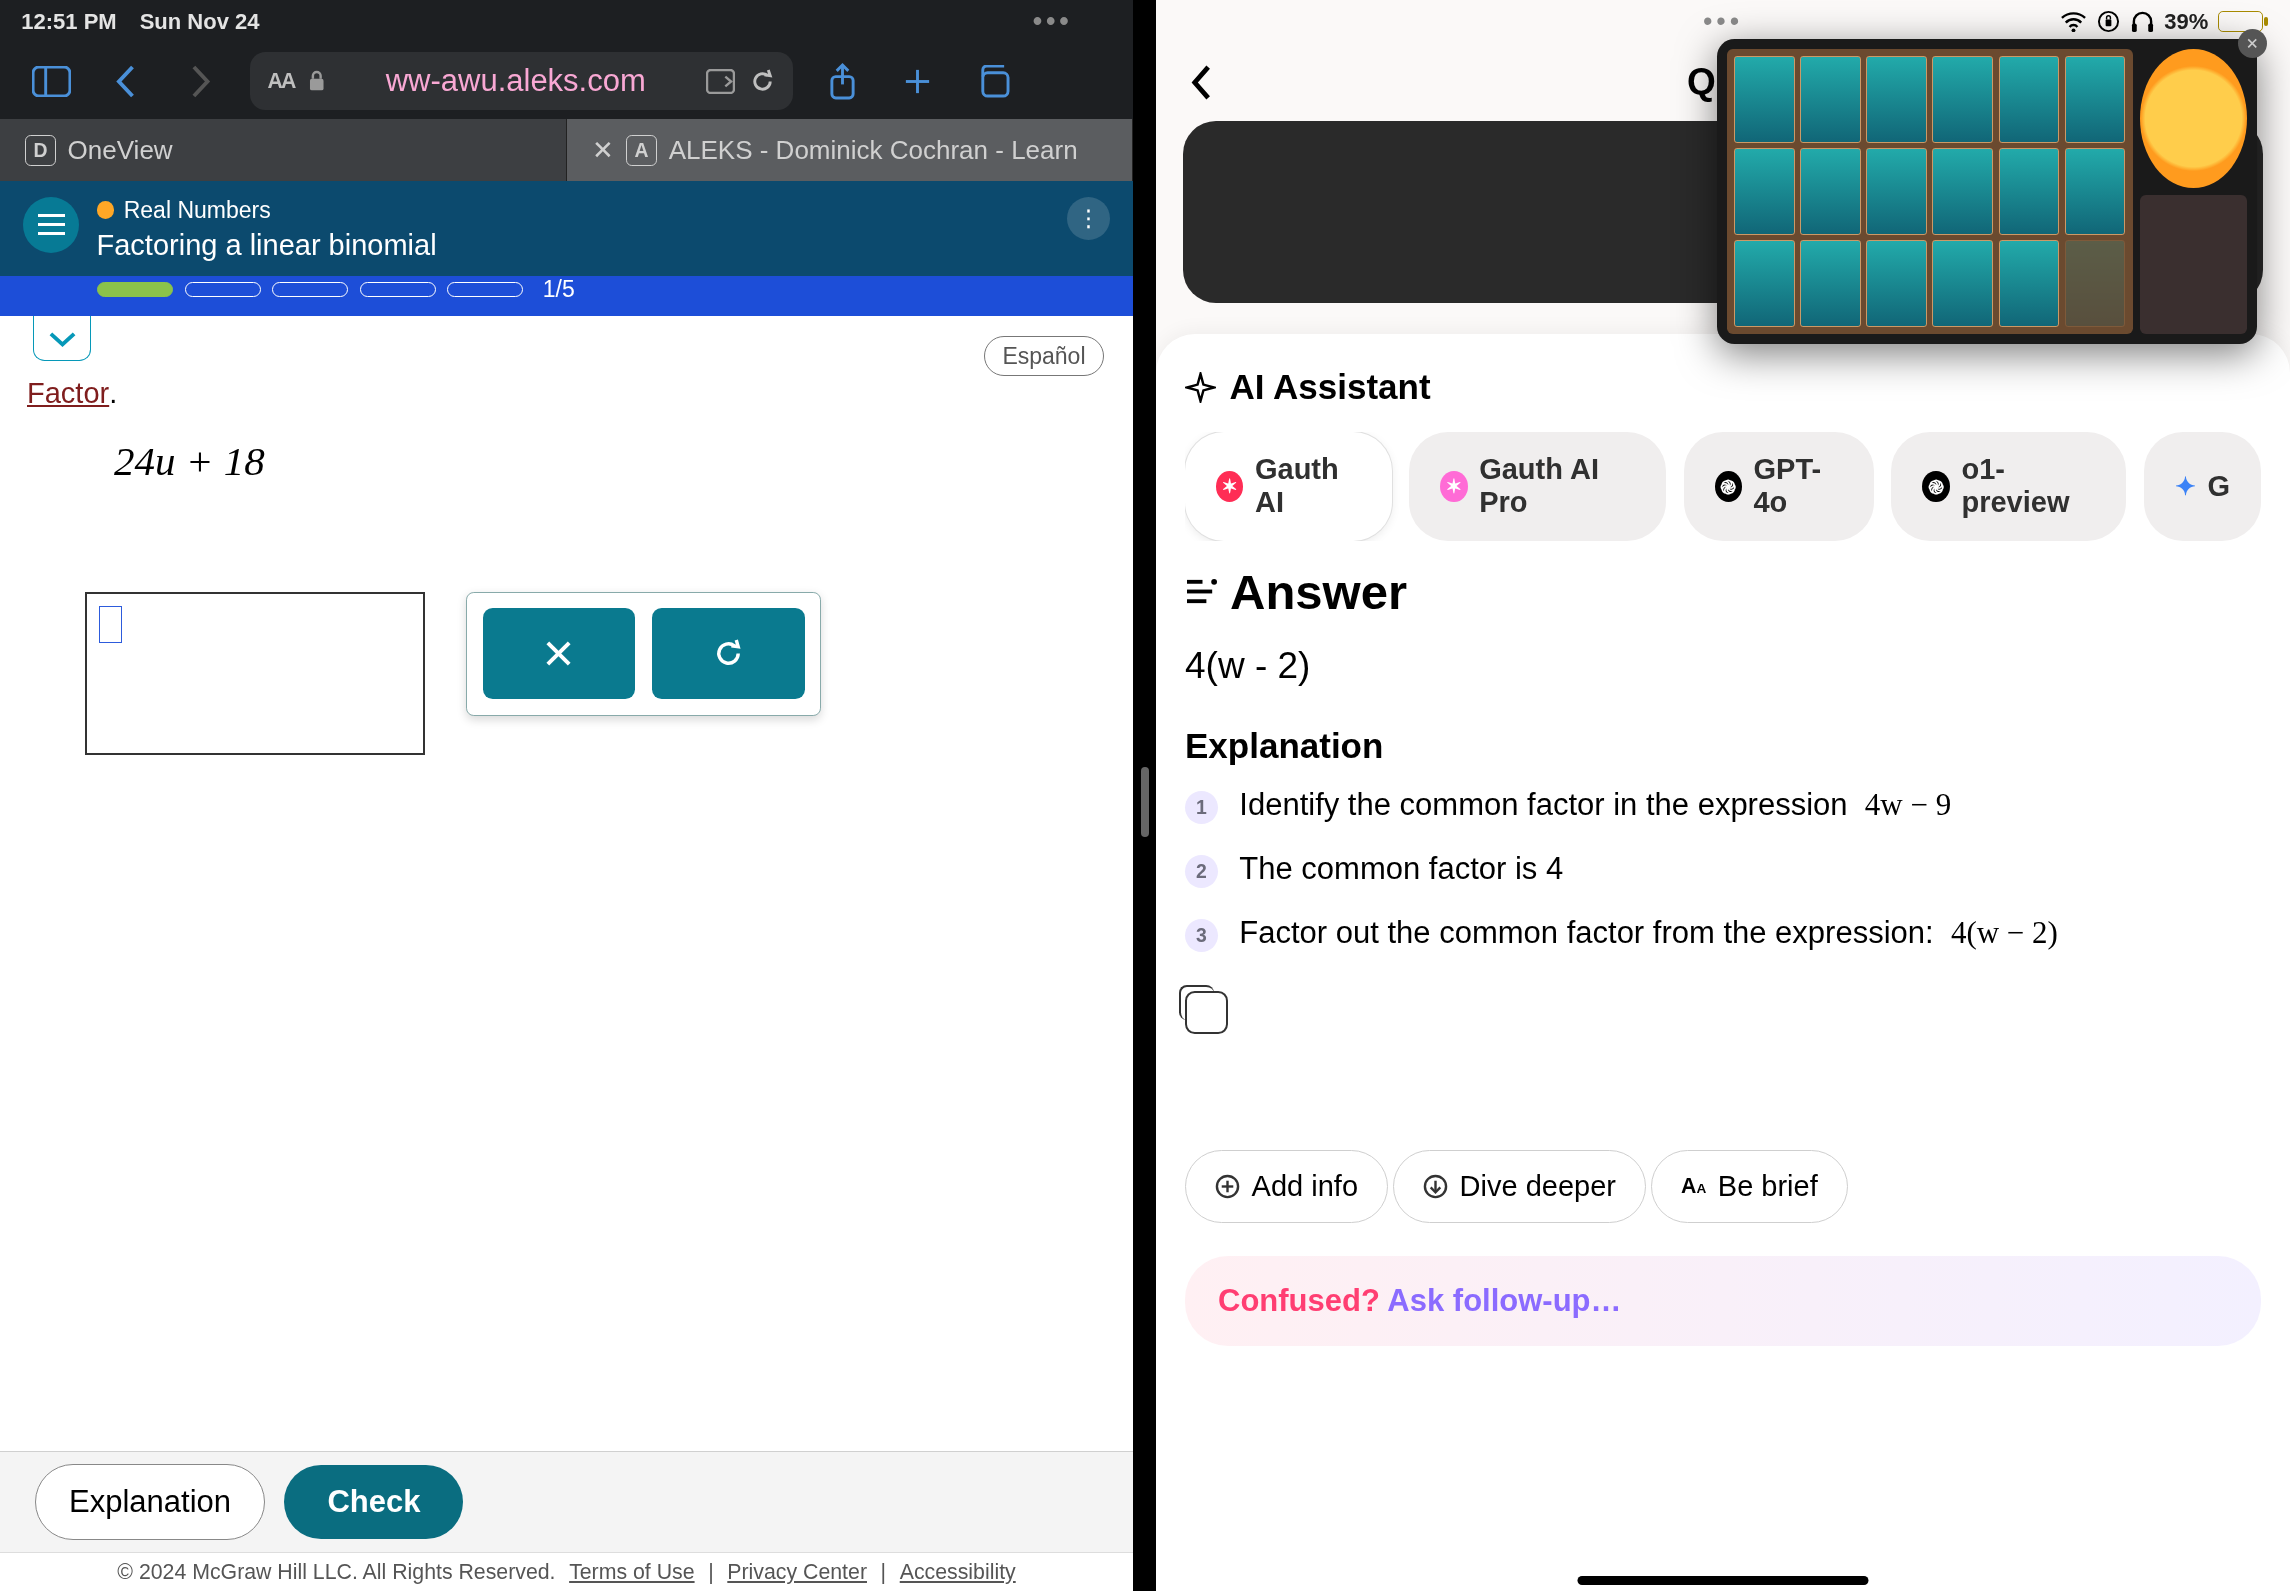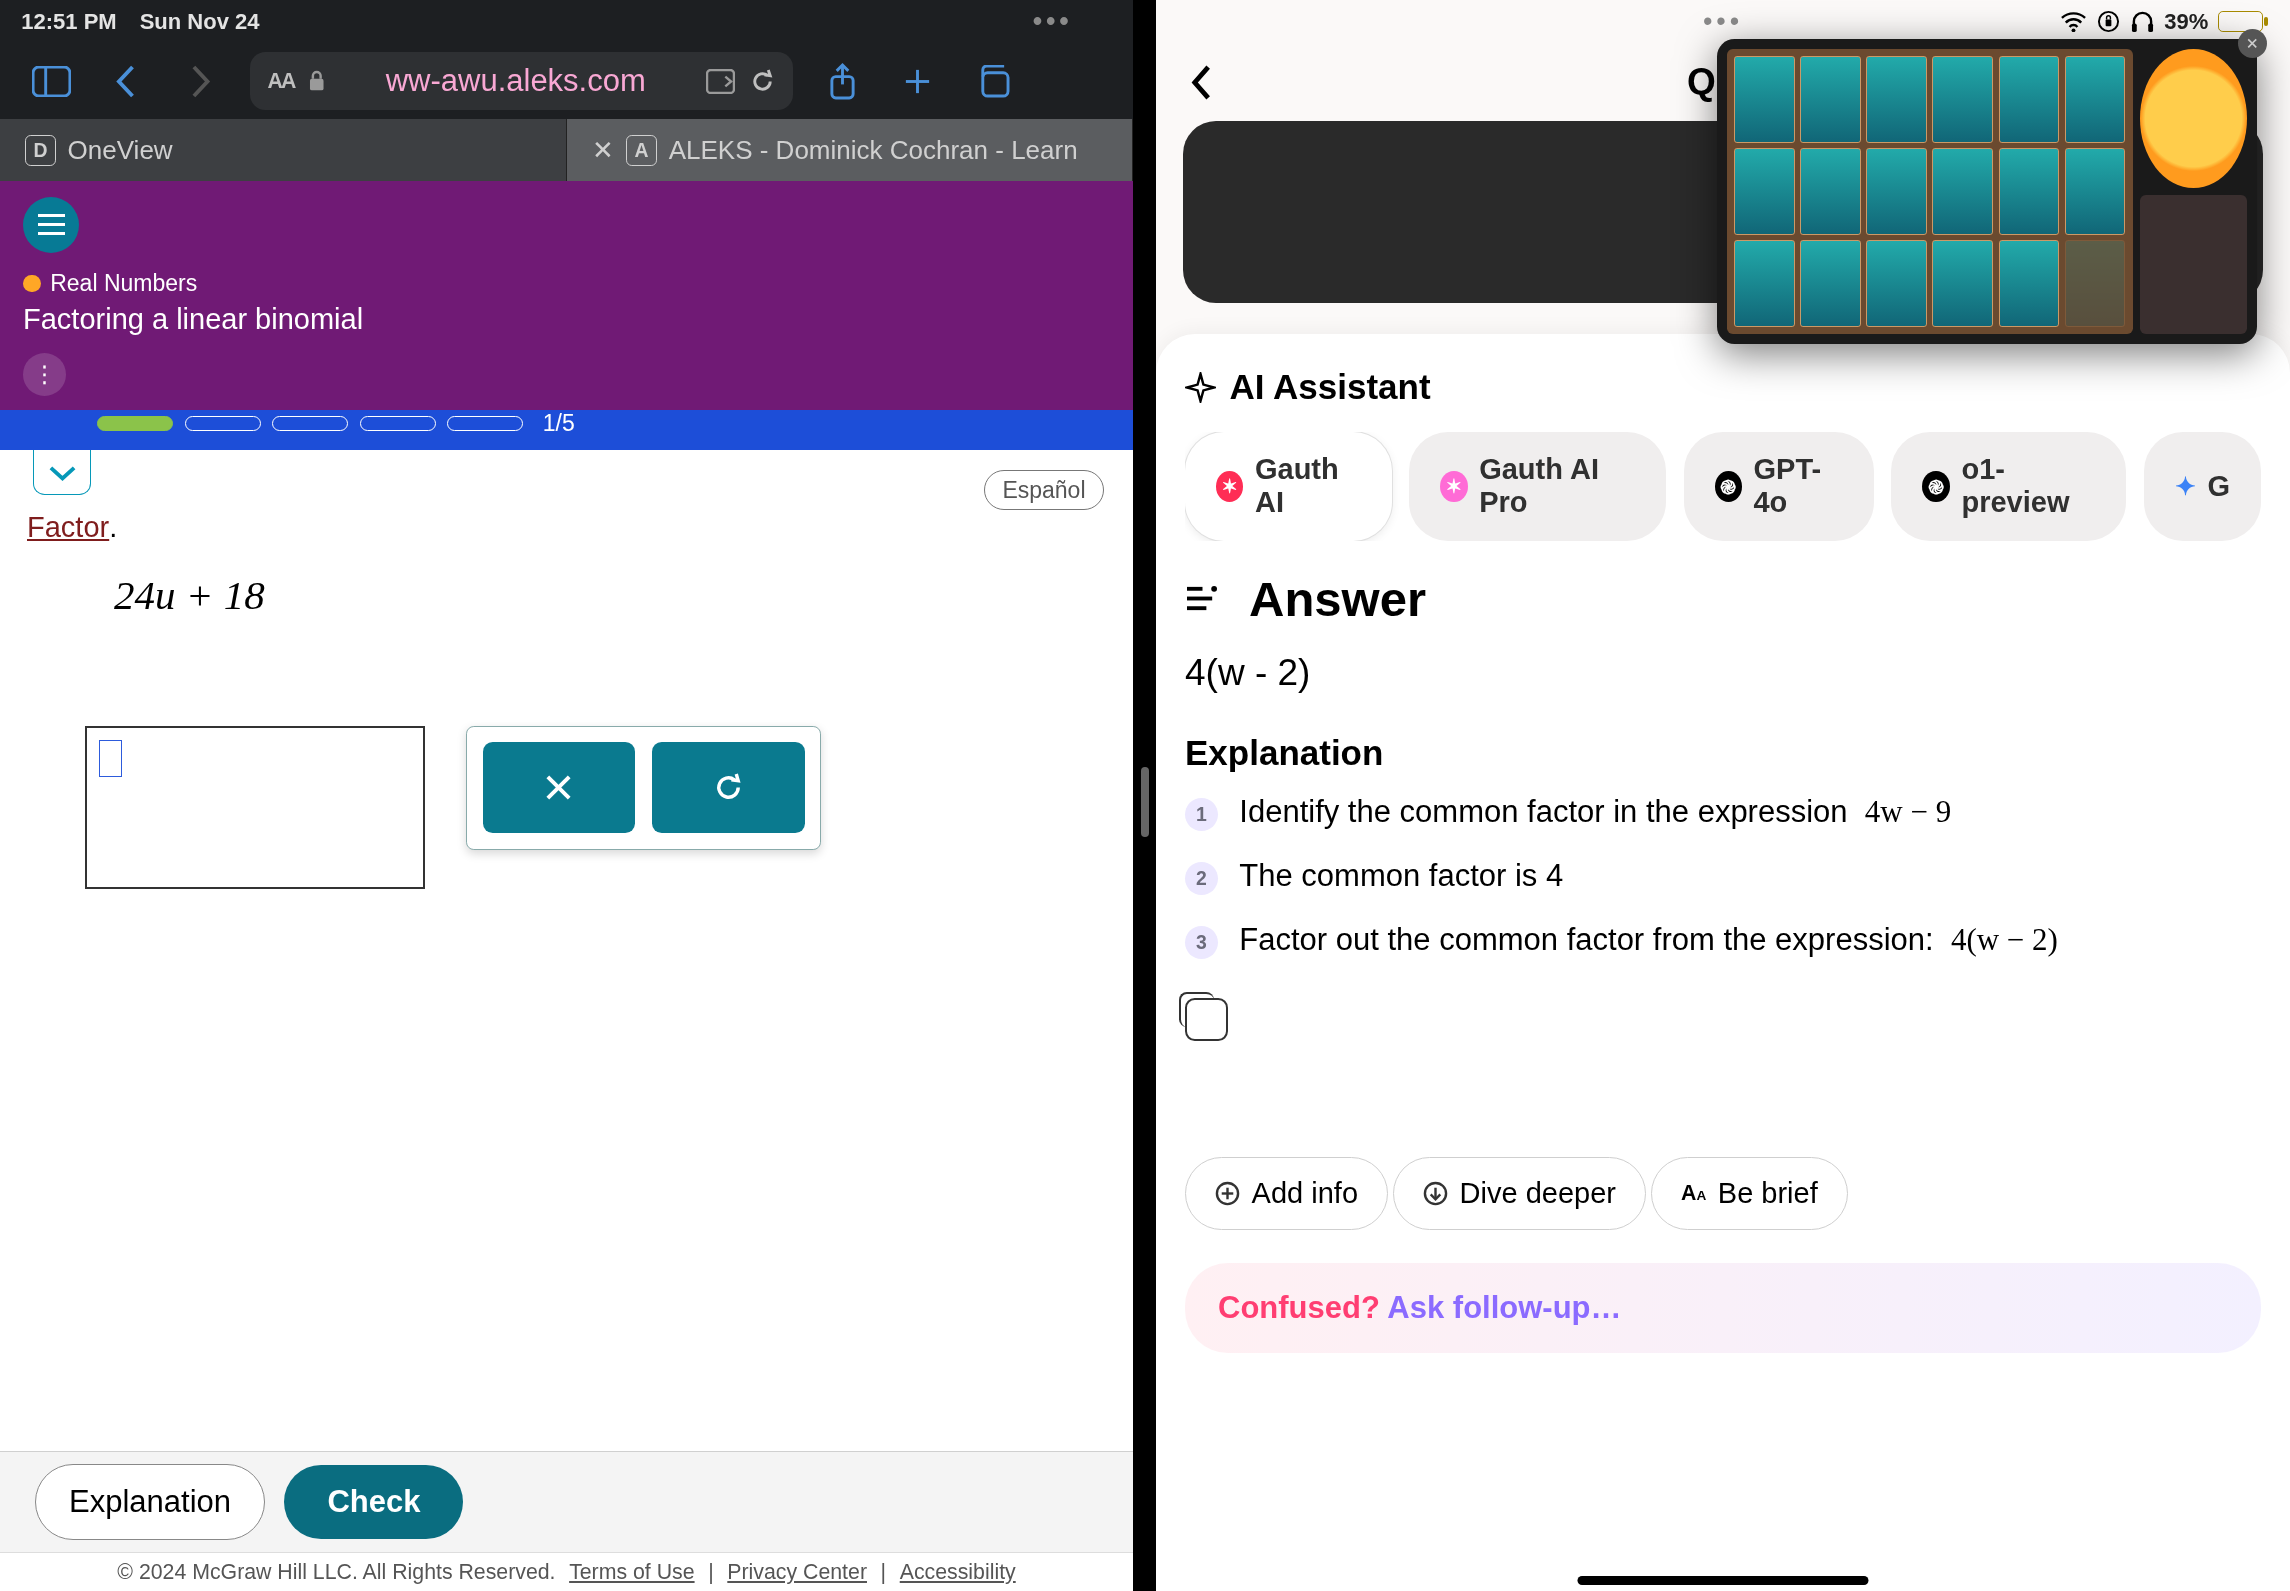--- a/index.html
+++ b/index.html
@@ -15,21 +15,21 @@
   .url-field { flex: 0 0 543px; height:58px; background:#2e3033; border-radius:15.5px; display:flex; align-items:center; padding:0 17.5px; gap:13.6px; color:#bfbfbf; font-size:31px;}
   .url-field .aa{font-size:21.3px; letter-spacing:-1.9px; font-weight:600;}
   .url-field .url-text{flex:1; text-align:center; color:#f9a8d4;}
   .tabs-row{ height:62px; display:flex; background:#3d3f42;}
   .tab{ flex:1; display:flex; align-items:center; gap:11.6px; padding:0 25px; color:#d0d0d0; font-size:26px; border-right:1px solid #222;}
   .tab.active{ background:#5b5d60;}
   .tab .tab-badge{ width:31px; height:31px; border:1.9px solid #d0d0d0; border-radius:5.8px; display:flex; align-items:center; justify-content:center; font-size:19.4px; font-weight:700;}
   .tab .close-x{ width:23px; height:23px; display:flex;align-items:center;justify-content:center; color:#d0d0d0;}
   
   .aleks{ flex:1; background:#fff; display:flex; flex-direction:column;}
-  .aleks-header{ background:#701a75; color:#fff; padding:15.5px 23px 13.6px 23px; display:flex; align-items:flex-start; gap:17.5px;flex-direction:column;}
+  .aleks-header{ background:#0c4a6e; color:#fff; padding:15.5px 23px 13.6px 23px; display:flex; align-items:flex-start; gap:17.5px;}
   .hamburger{ width:56px; height:56px; border-radius:50%; background:#077a95; display:flex; flex-direction:column; justify-content:center; align-items:center; gap:5.8px;}
   .hamburger span{ width:27px; height:2.9px; background:#fff;}
   .aleks-header-mid{flex:1;}
   .category{ display:flex; align-items:center; gap:9.7px; font-size:23px;}
   .category .dot{ width:17.5px; height:17.5px; border-radius:50%; background:#ffa726;}
   .title{ font-size:29px; font-weight:500; margin-top:5.8px;}
   .more-dots{ width:43px; height:43px; border-radius:50%; background:rgba(255,255,255,0.15); display:flex; align-items:center; justify-content:center; color:#fff; font-size:23px;}
   .progress-row{ background:#1d4ed8; padding:0 0 13.6px 97px; display:flex; align-items:center; gap:11.6px;}
   .seg{ width:76px; height:15.5px; border:1.9px solid #fff; border-radius:7.8px;}
   .seg.filled{ background:#8bc34a; border-color:#8bc34a;}
@@ -63,21 +63,21 @@
   .right-header{ height:78px; display:flex; align-items:center; padding:0 25px; gap:19.4px;}
   .back-chev{ width:39px; height:39px; display:flex; align-items:center; justify-content:center;}
   .right-title{ flex:1; text-align:center; font-size:37px; font-weight:700;}
   .question-img{ margin:0 27px; height:182px; background:#2a2a2a; border-radius:33px;}
   .ai-card{ margin:31px 0 0 0; background:#fff; border-radius:39px 39px 0 0; padding:33px 29px 23px 29px; flex:1; display:flex; flex-direction:column; box-shadow:0 -2.9px 19.4px rgba(0,0,0,0.05);}
   .ai-header{ display:flex; align-items:center; gap:13.6px; font-size:35px; font-weight:800;}
   .model-row{ display:flex; gap:17.5px; margin-top:25px; overflow:hidden;}
   .model-chip{ padding:21.3px 31px; border-radius:39px; display:flex; align-items:center; gap:11.6px; font-size:29px; color:#303030; font-weight:600; background:#f0eeee;}
   .model-chip.active{ background:#fff; box-shadow:0 0 0 1px #e0e0e0, 0 2.9px 9.7px rgba(0,0,0,.08);}
   .chip-ico{ width:31px; height:31px; border-radius:50%; display:flex; align-items:center; justify-content:center; font-size:19.4px; font-weight:700; color:#fff;}
-  .answer-h{ display:flex; align-items:center; gap:29px; font-size:49px; font-weight:800; margin-top:30px;}
+  .answer-h{ display:flex; align-items:center; gap:10px; font-size:49px; font-weight:800; margin-top:23px;}
   .answer-val{ font-size:37px; margin-top:25px;}
   .expl-h{ font-size:35px; font-weight:800; margin-top:39px;}
   .steps{ margin-top:21.3px; display:flex; flex-direction:column; gap:27px;}
   .step{ display:flex; gap:21.3px; align-items:flex-start; font-size:31px;}
   .step .num{ width:33px; height:33px; border-radius:50%; background:#ece8ff; color:#6b6b7b; display:flex; align-items:center; justify-content:center; font-size:19.4px; font-weight:600; flex-shrink:0; margin-top:3.9px;}
   .step .math{ font-family:"Times New Roman", serif;}
   .copy-ico{ width:43px; height:43px; border:2.9px solid #333; border-radius:9.7px; margin-top:39px; position:relative;}
   .copy-ico::before{content:""; position:absolute; left:-7.8px; top:-7.8px; width:33px; height:33px; border:2.9px solid #333; border-radius:7.8px; border-right:none; border-bottom:none;}
   .action-row{ display:flex; gap:5px; margin-top:116px;}
   .action-btn{ padding:19.4px 29px; border:1.9px solid #cfcfcf; border-radius:43px; font-size:29px; display:flex; align-items:center; gap:11.6px; background:#fff;}

